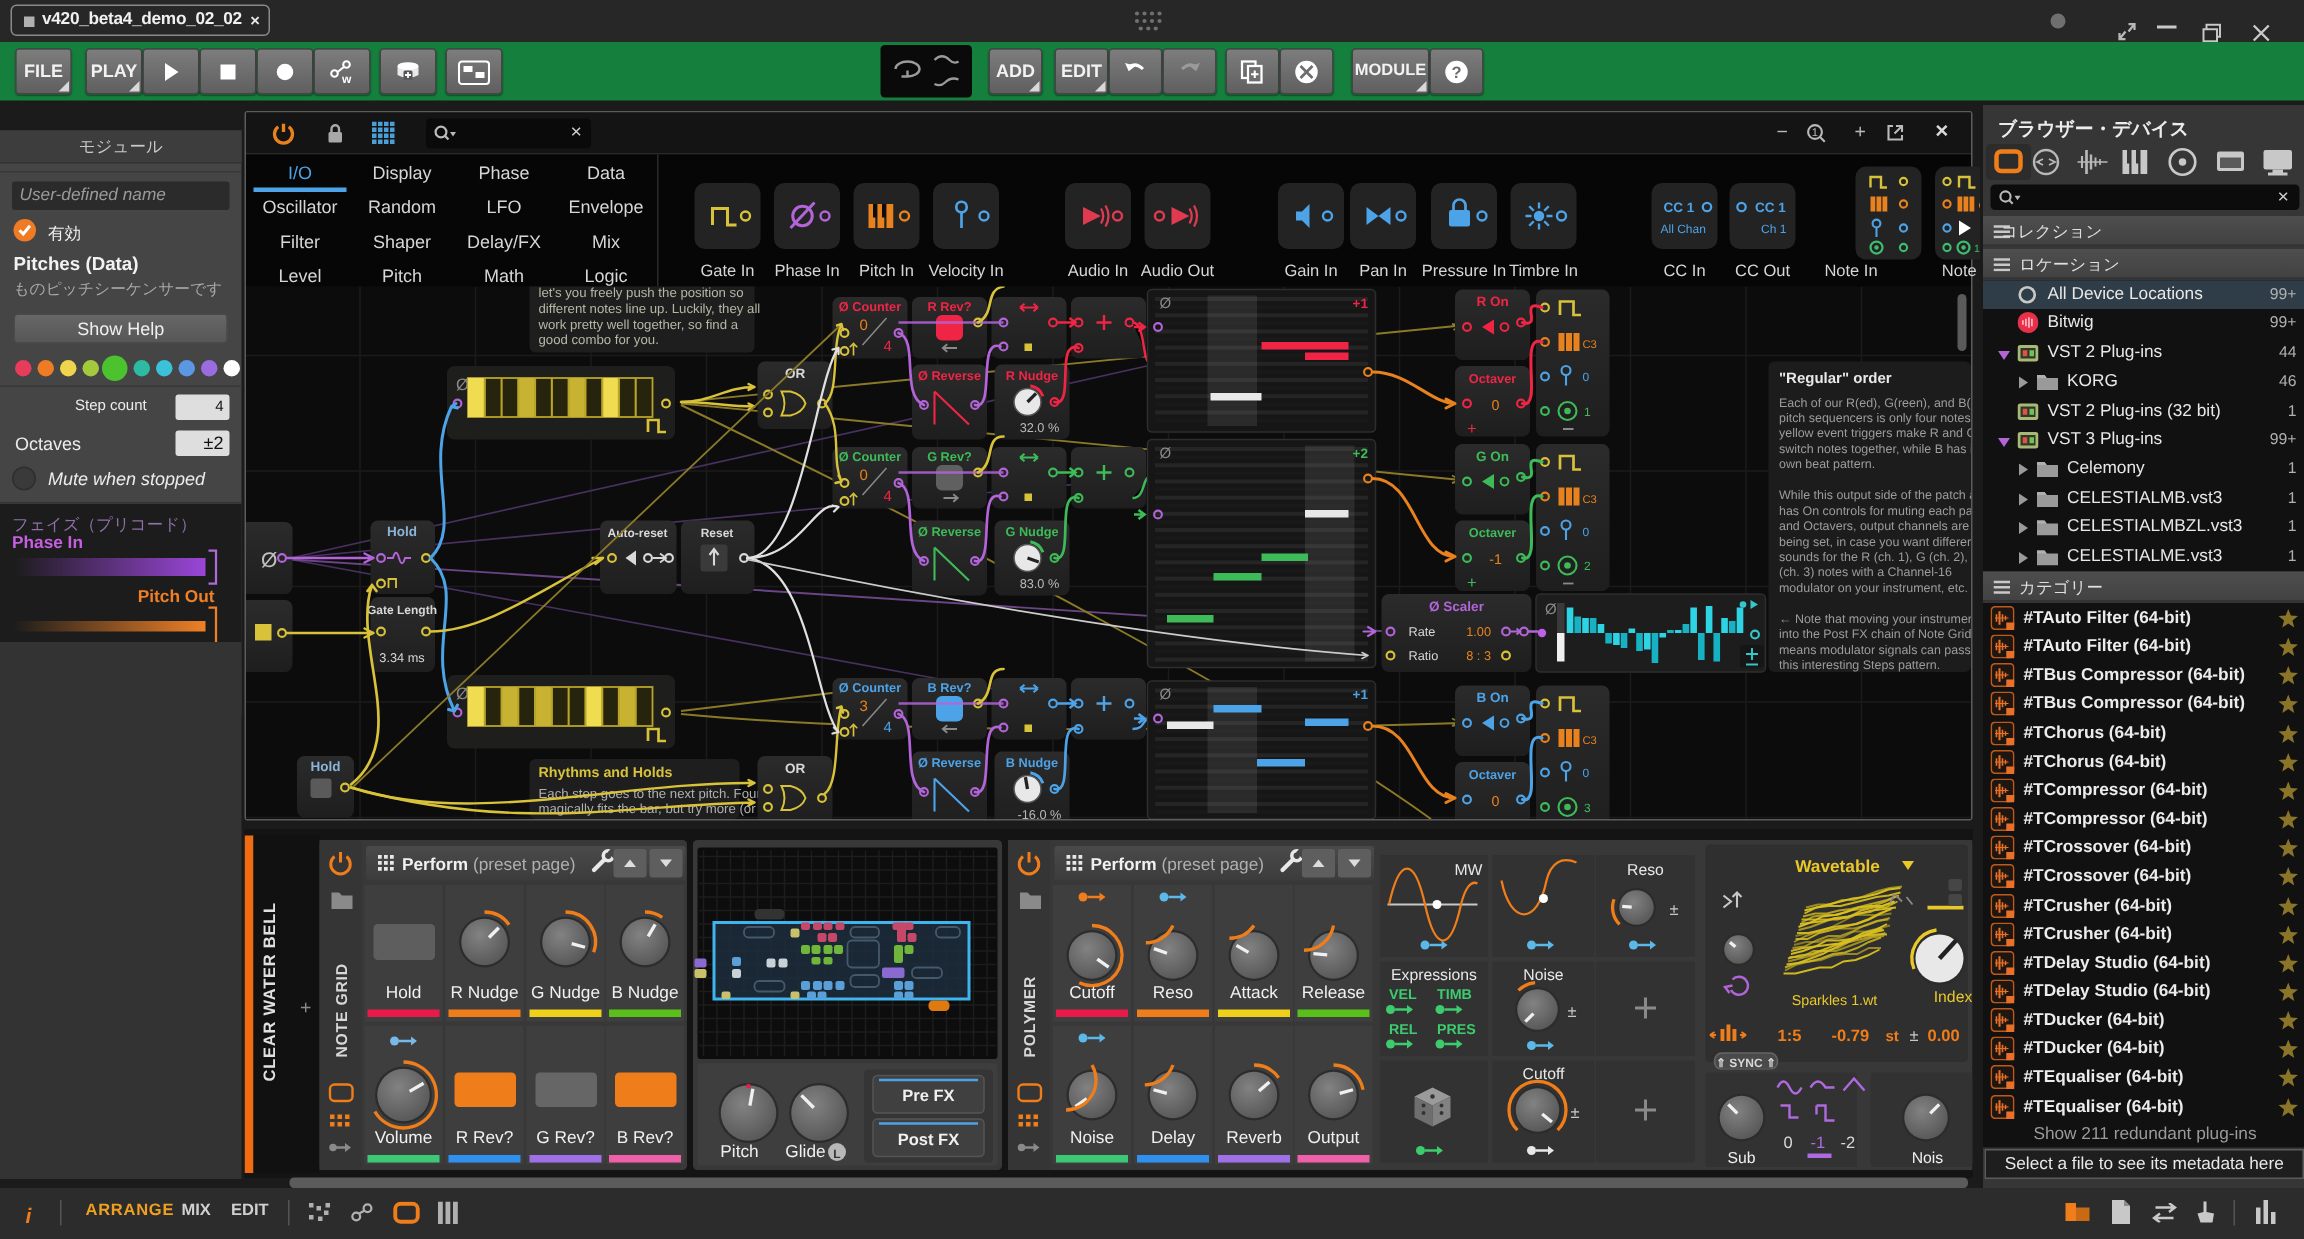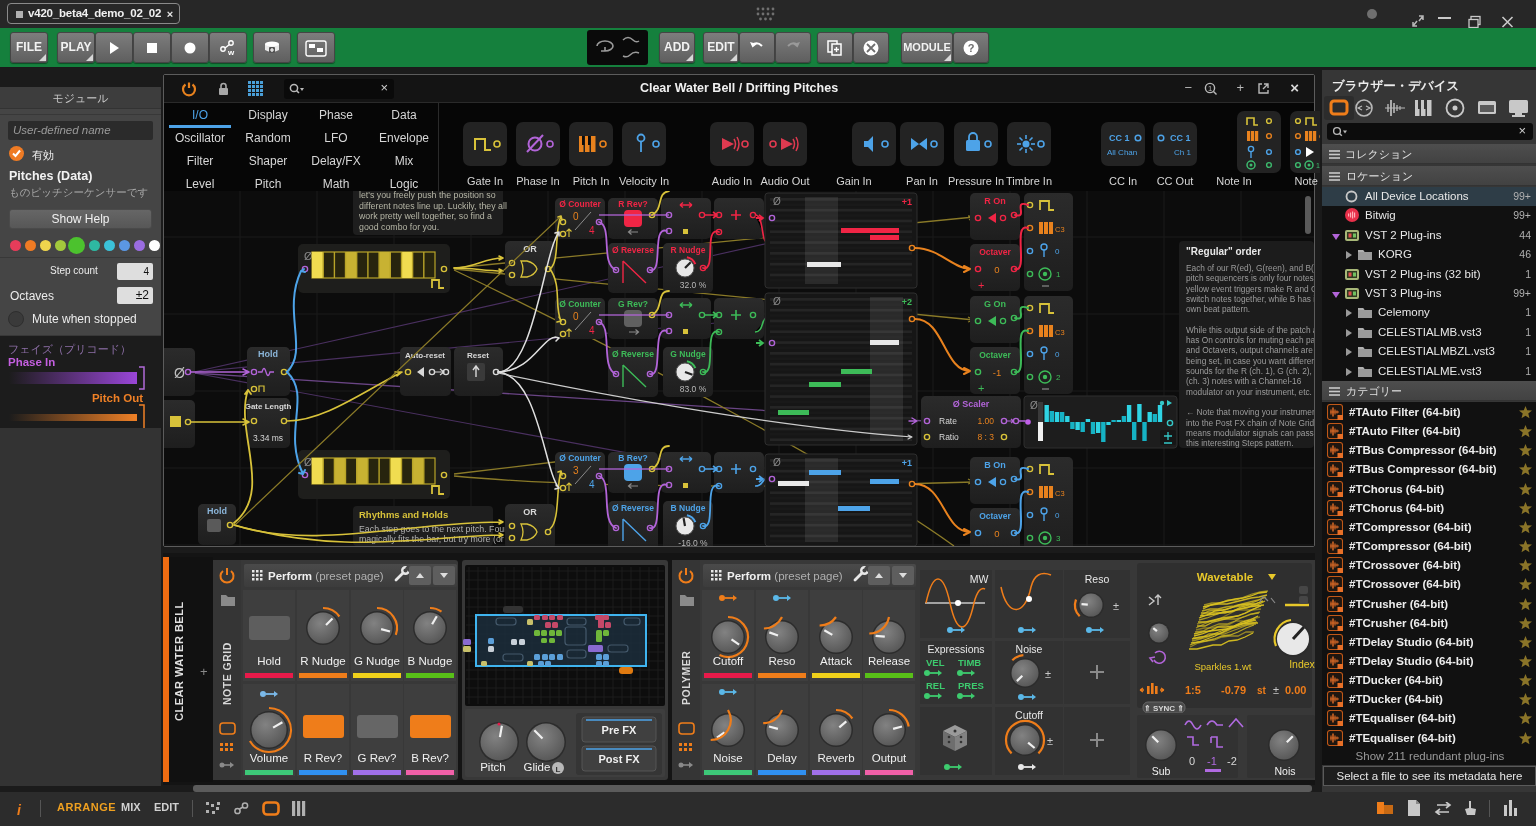--- a/index.html
+++ b/index.html
@@ -177,21 +177,21 @@
     </div>
     <div style="border-top:1px solid #383838;margin-top:5px;padding:5px 8px 0;">
       <div style="height:19px;position:relative;color:#ececec;font-size:10px;margin-left:40px;">
         <span style="position:absolute;left:2px;top:2px;">Step count</span>
         <span style="position:absolute;right:0;top:0;width:36px;height:17px;background:#dedede;border-radius:2px;color:#111;text-align:right;padding-right:4px;line-height:17px;">4</span>
       </div>
       <div style="margin-top:5px;height:19px;position:relative;color:#ececec;font-size:12px;">
         <span style="position:absolute;left:2px;top:2px;">Octaves</span>
         <span style="position:absolute;right:0;top:0;width:36px;height:17px;background:#dedede;border-radius:2px;color:#111;text-align:right;padding-right:4px;line-height:17px;">±2</span>
       </div>
-      <div style="margin-top:5px;height:20px;position:relative;color:#ececec;font-size:12px;">
+      <div style="margin-top:5px;height:20px;position:relative;color:#ececec;font-size:12px;font-style:italic;">
         <span style="position:absolute;left:0;top:0;width:16px;height:16px;border-radius:50%;background:#3a3a3a;border:1px solid #2e2e2e;"></span>
         <span style="position:absolute;left:24px;top:1px;">Mute when stopped</span>
       </div>
     </div>
     <div style="border-top:1px solid #383838;margin-top:4px;background:#1c1c1c;height:110px;position:relative;">
       <div style="position:absolute;left:8px;top:6px;color:#8e6fa8;font-size:11px;">フェイズ（プリコード）</div>
       <div style="position:absolute;left:8px;top:20px;color:#c45fe0;font-size:11.5px;font-weight:bold;">Phase In</div>
       <div style="position:absolute;left:9px;top:36px;width:128px;height:12px;background:linear-gradient(90deg,#1c1c1c,#9a46d8);"></div>
       <svg style="position:absolute;left:138px;top:30px;" width="8" height="24" viewBox="0 0 8 24">
           <path d="M1 1 L6 1 L6 23 L1 23" stroke="#b06ad8" stroke-width="1.5" fill="none"></path>
@@ -235,21 +235,20 @@
           </g>
         </svg>
       <div style="position:absolute;left:120px;top:4px;width:110px;height:20px;background:#0a0a0a;border-radius:3px;">
         <svg style="position:absolute;left:5px;top:4px;" width="16" height="12" viewBox="0 0 16 12">
             <circle cx="5" cy="5" r="3.6" stroke="#b9b9b9" stroke-width="1.5" fill="none"></circle>
             <path d="M7.6 7.6 L10 10" stroke="#b9b9b9" stroke-width="1.5"></path>
             <path d="M11 5 L15 5 L13 8 Z" fill="#b9b9b9"></path>
           </svg>
         <span style="position:absolute;right:6px;top:1px;color:#cfcfcf;font-size:13px;">×</span>
       </div>
-      <div id="ge-title">Clear Water Bell / Drifting Pitches</div>
       <div style="position:absolute;right:122px;top:5px;color:#b9b9b9;font-size:13px;">−</div>
       <svg style="position:absolute;right:96px;top:7px;" width="14" height="14" viewBox="0 0 14 14">
           <circle cx="6" cy="6" r="4.6" stroke="#b9b9b9" stroke-width="1.4" fill="none"></circle>
           <path d="M9.5 9.5 L12.5 12.5" stroke="#b9b9b9" stroke-width="1.4"></path>
           <text x="6" y="8.6" font-size="7.5" fill="#b9b9b9" text-anchor="middle">1</text>
         </svg>
       <div style="position:absolute;right:70px;top:5px;color:#b9b9b9;font-size:13px;">+</div>
       <svg style="position:absolute;right:44px;top:7px;" width="13" height="13" viewBox="0 0 13 13">
           <path d="M5 2 L2 2 L2 11 L11 11 L11 8" stroke="#b9b9b9" stroke-width="1.4" fill="none"></path>
           <path d="M7 2 L11 2 L11 6 M11 2 L6 7" stroke="#b9b9b9" stroke-width="1.4" fill="none"></path>
@@ -312,21 +311,21 @@
       <div class="micon" style="left:599px;"><svg width="44" height="44">
             <circle cx="10" cy="22" r="3" stroke="#e03a50" stroke-width="1.6" fill="none"></circle>
             <path d="M18 16 L30 22 L18 28 Z" fill="#e03a50"></path>
             <path d="M30 17 q3 5 0 10 M33 15 q4 7 0 14" stroke="#e03a50" stroke-width="1.5" fill="none"></path>
           </svg></div>
       <div class="mlabel" style="left:579px;width:84px;">Audio Out</div>
       <div class="micon" style="left:688px;"><svg width="44" height="44">
             <path d="M12 19 L16 19 L21 14 L21 30 L16 25 L12 25 Z" fill="#4da3e8"></path>
             <circle cx="33" cy="22" r="3" stroke="#4da3e8" stroke-width="1.6" fill="none"></circle>
           </svg></div>
-      <div class="mlabel" style="left:648px;width:84px;">Gain In</div>
+      <div class="mlabel" style="left:668px;width:84px;">Gain In</div>
       <div class="micon" style="left:736px;"><svg width="44" height="44">
             <path d="M11 16 L27 28 L27 16 L11 28 Z" fill="#4da3e8"></path>
             <circle cx="34" cy="22" r="3" stroke="#4da3e8" stroke-width="1.6" fill="none"></circle>
           </svg></div>
       <div class="mlabel" style="left:716px;width:84px;">Pan In</div>
       <div class="micon" style="left:790px;"><svg width="44" height="44">
             <rect x="12" y="18" width="14" height="11" rx="1.5" fill="#4da3e8"></rect>
             <path d="M15 18 L15 15 a4 4 0 0 1 8 0 L23 18" stroke="#4da3e8" stroke-width="1.8" fill="none"></path>
             <circle cx="34" cy="22" r="3" stroke="#4da3e8" stroke-width="1.6" fill="none"></circle>
           </svg></div>
@@ -1462,21 +1461,21 @@
         <span style="position:absolute;right:7px;top:0px;color:#cfcfcf;font-size:13px;">×</span>
       </div>
       <div style="position:absolute;left:0;top:74px;width:216px;height:20px;background:linear-gradient(#4e4e4e,#424242);border-bottom:1px solid #333;">
         <svg style="position:absolute;left:7px;top:5px;" width="11" height="10">
           <g stroke="#c8c8c8" stroke-width="1.6">
             <line x1="0" y1="2" x2="11" y2="2"></line>
             <line x1="0" y1="5.5" x2="11" y2="5.5"></line>
             <line x1="0" y1="9" x2="11" y2="9"></line>
           </g>
         </svg>
-        <span style="position:absolute;left:23px;top:3px;color:#e0e0e0;font-size:11px;">コレクション</span>
+        <span style="position:absolute;left:12px;top:3px;color:#e0e0e0;font-size:11px;">コレクション</span>
       </div>
       <div style="position:absolute;left:0;top:96px;width:216px;height:20px;background:linear-gradient(#4e4e4e,#424242);border-bottom:1px solid #333;">
         <svg style="position:absolute;left:7px;top:5px;" width="11" height="10">
           <g stroke="#c8c8c8" stroke-width="1.6">
             <line x1="0" y1="2" x2="11" y2="2"></line>
             <line x1="0" y1="5.5" x2="11" y2="5.5"></line>
             <line x1="0" y1="9" x2="11" y2="9"></line>
           </g>
         </svg>
         <span style="position:absolute;left:24px;top:3px;color:#e0e0e0;font-size:11px;">ロケーション</span>

